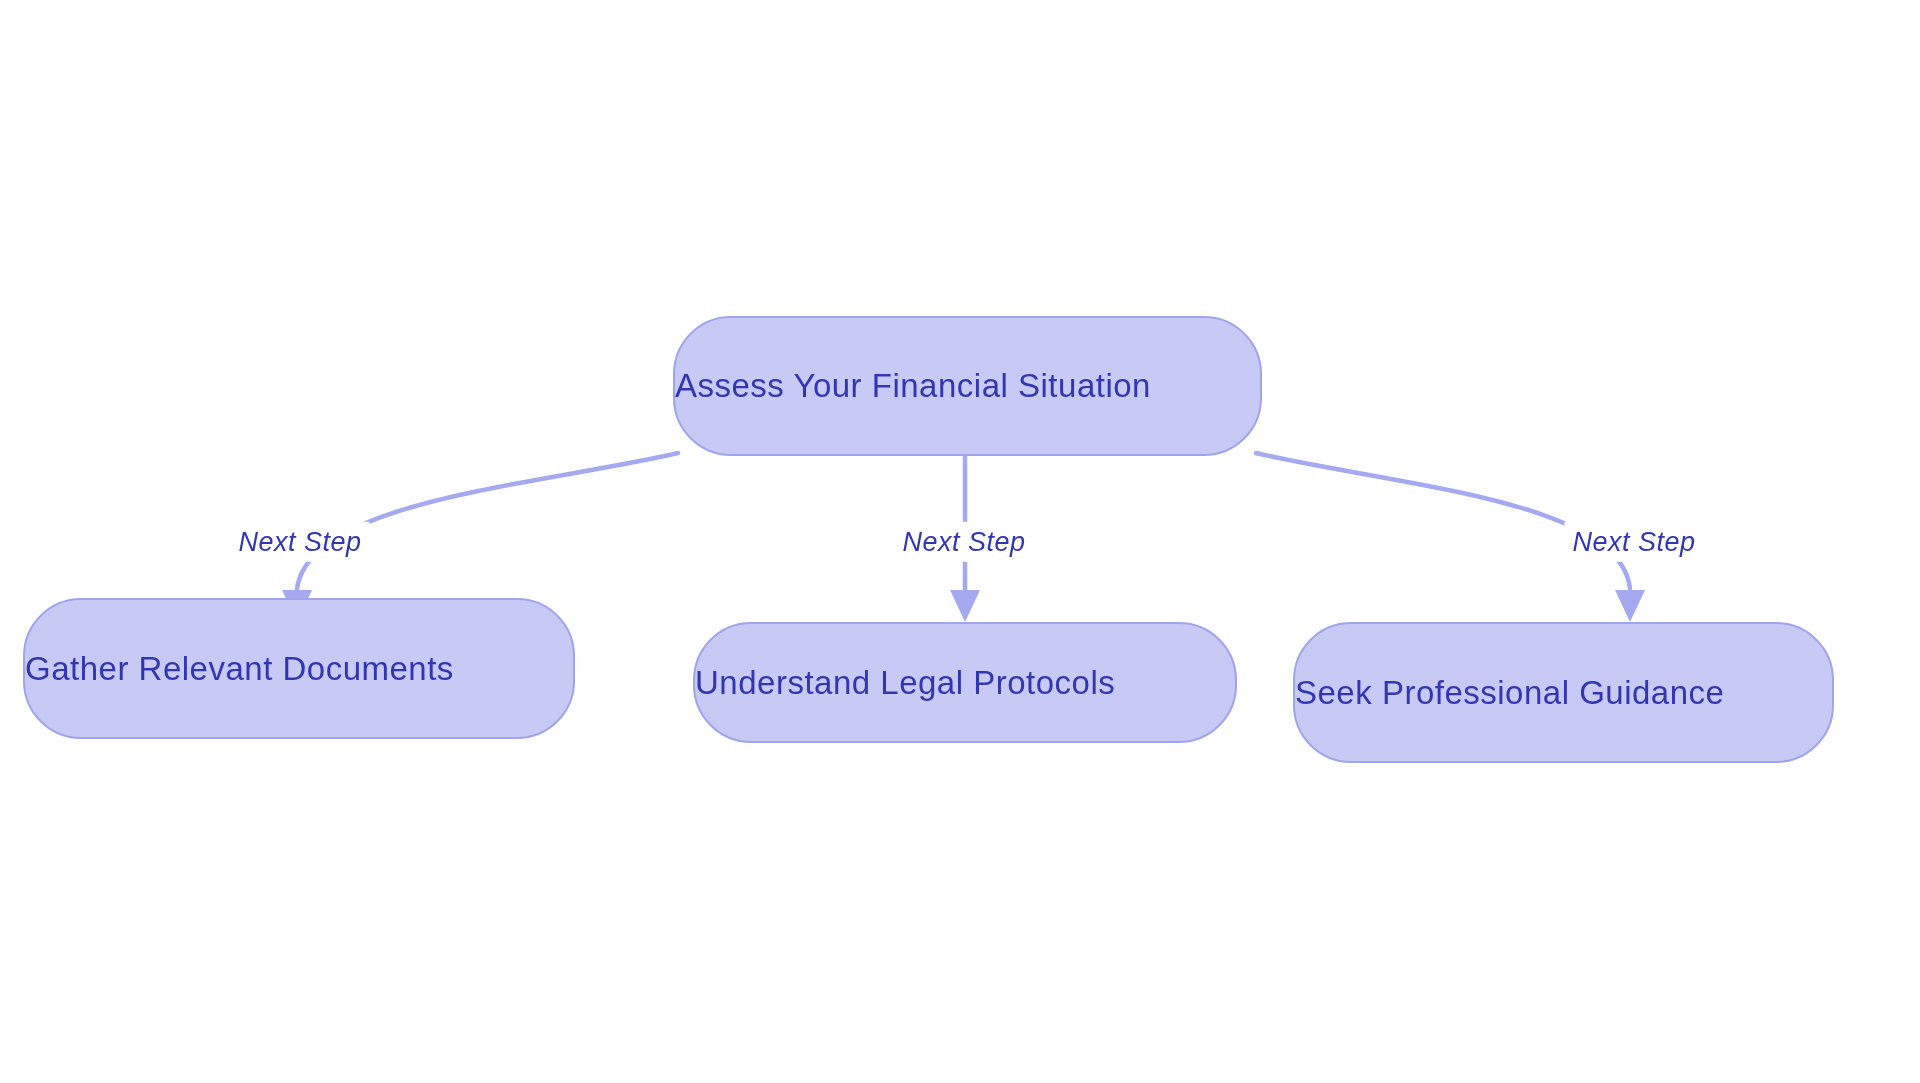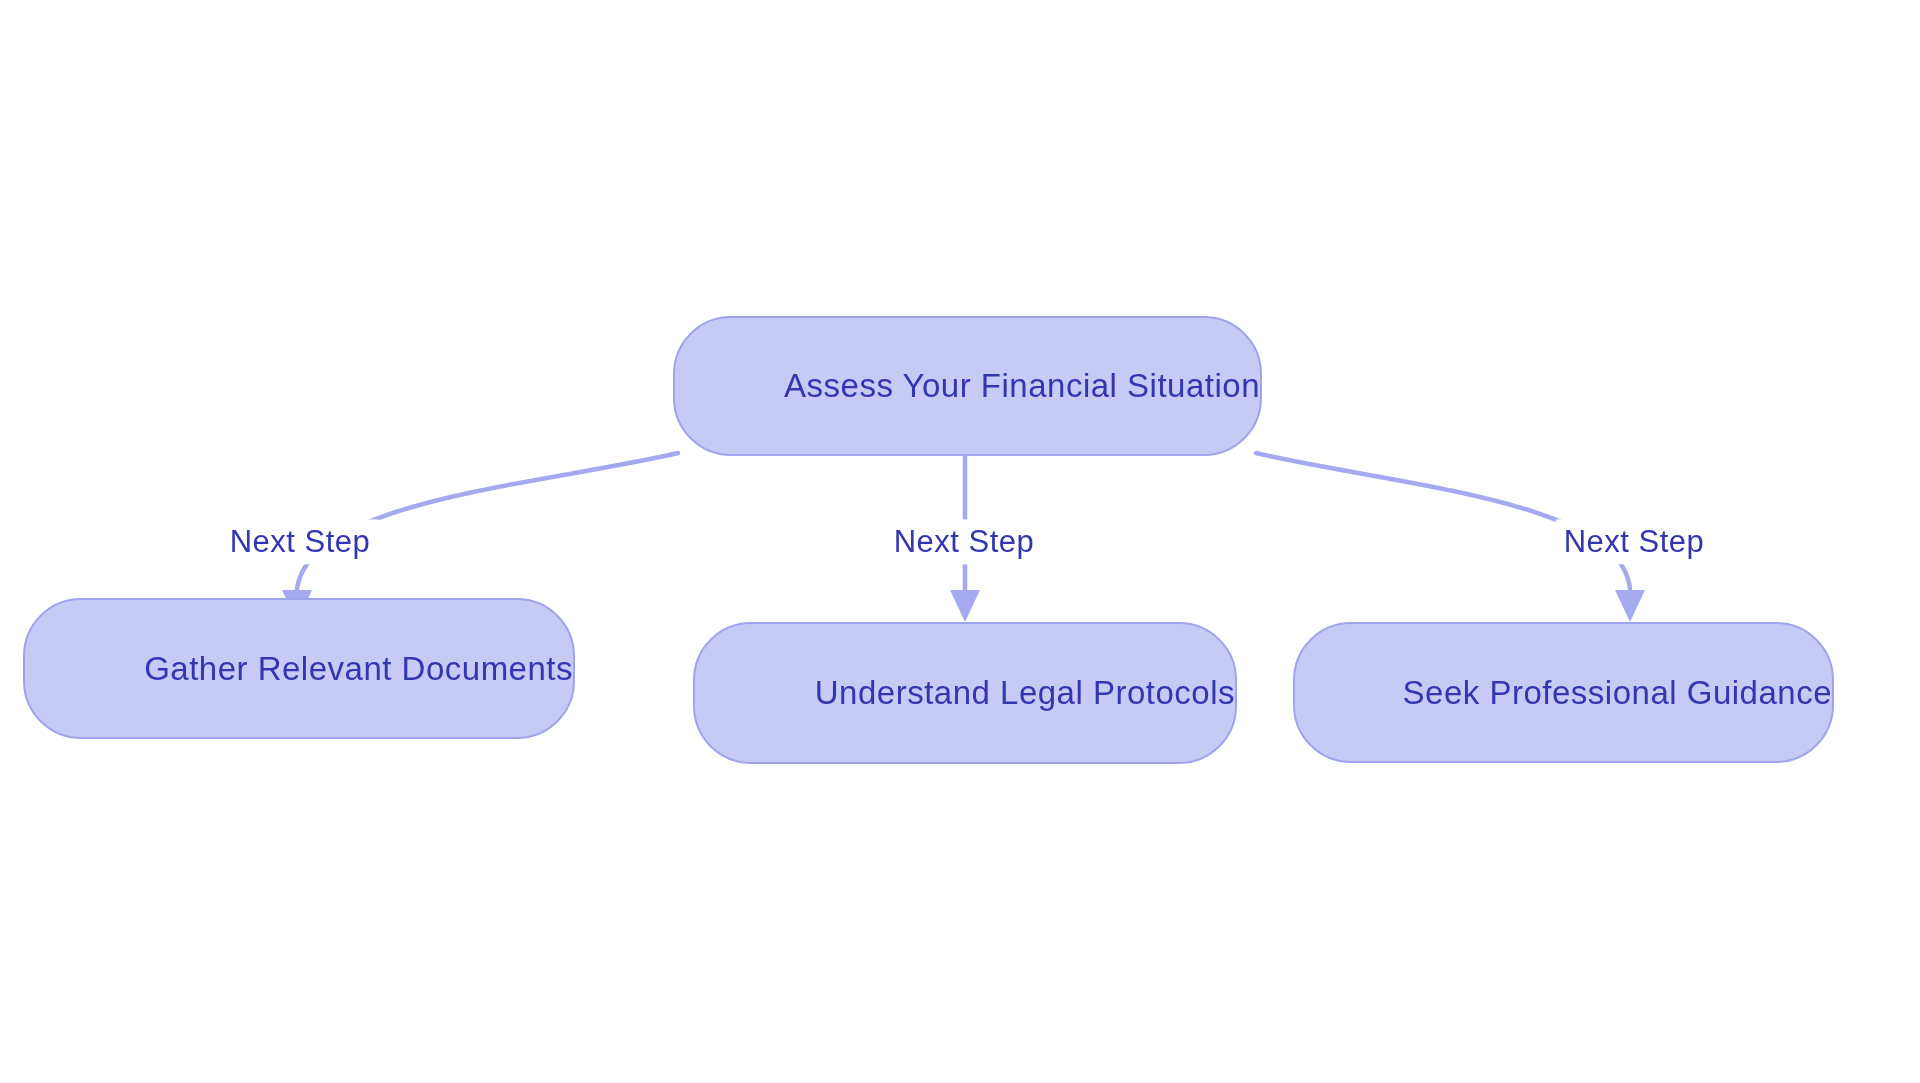--- a/index.html
+++ b/index.html
@@ -37,44 +37,45 @@
     stroke: none;
   }
   .node {
     position: absolute;
     z-index: 2;
     background: var(--node-fill);
     border: 2.5px solid var(--node-border);
     border-radius: 58px;
     display: flex;
     align-items: center;
-    justify-content: flex-end;
+    justify-content: flex-start;
     text-align: center;
   }
   .node-label {
     color: var(--text);
     font-size: 33px;
     line-height: 1.2;
     letter-spacing: 0.5px;
   }
   .edge-label {
     position: absolute;
     z-index: 3;
     transform: translate(-50%, -50%);
     background: var(--bg);
     color: var(--text);
-    font-size: 31px;
+    font-size: 27px;
     line-height: 1.2;
     padding: 4px 8px;
     white-space: nowrap;
     letter-spacing: 0.5px;
+    font-style: italic;
   }
   .node-root   { left: 673px;  top: 316px; width: 589px; height: 140px; }
   .node-child1 { left: 23px;   top: 598px; width: 552px; height: 141px; }
-  .node-child2 { left: 693px;  top: 622px; width: 544px; height: 142px; }
+  .node-child2 { left: 693px;  top: 622px; width: 544px; height: 121px; }
   .node-child3 { left: 1293px; top: 622px; width: 541px; height: 141px; }
   .edge-label-1 { left: 300px;  top: 542px; }
   .edge-label-2 { left: 964px;  top: 542px; }
   .edge-label-3 { left: 1634px; top: 542px; }
 </style>
 </head>
 <body>
 
 <div class="canvas">
 

